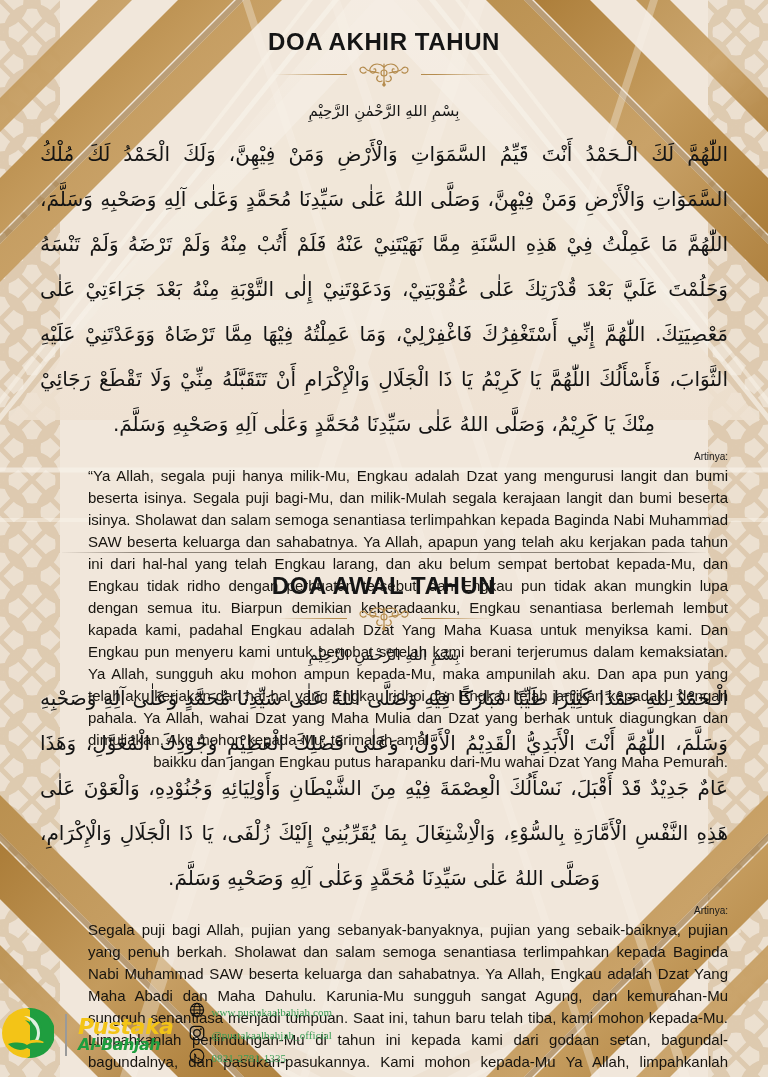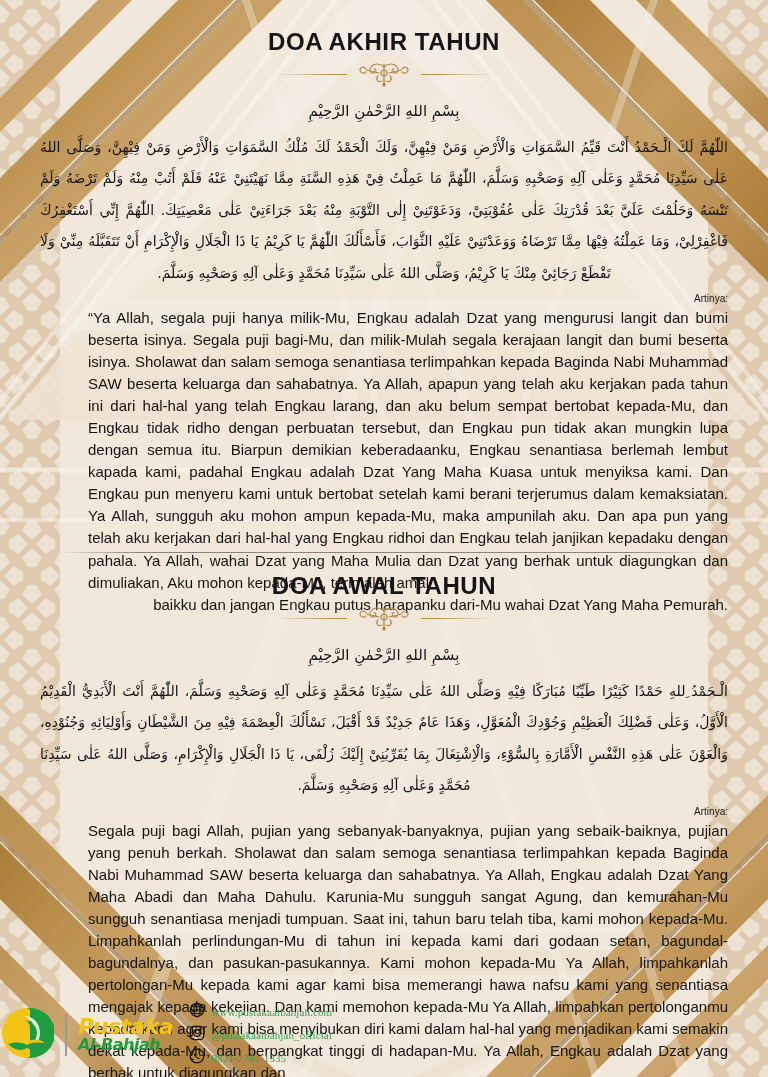--- a/index.html
+++ b/index.html
@@ -56,21 +56,21 @@
     color:#141414;
     unicode-bidi:bidi-override;
   }
   .arabic.basmalah{
     text-align:center;
     text-align-last:center;
     font-size:15px;
     line-height:1.9;
   }
   .arabic.body{
-    font-size:14px;
+    font-size:20px;
     line-height:2.25;
     direction:rtl;
   }
 
   .artinya{
     text-align:right;
     font-size:10px;
     color:#1a1a1a;
     font-family:"Liberation Sans", sans-serif;
     margin:4px 0 3px 0;

